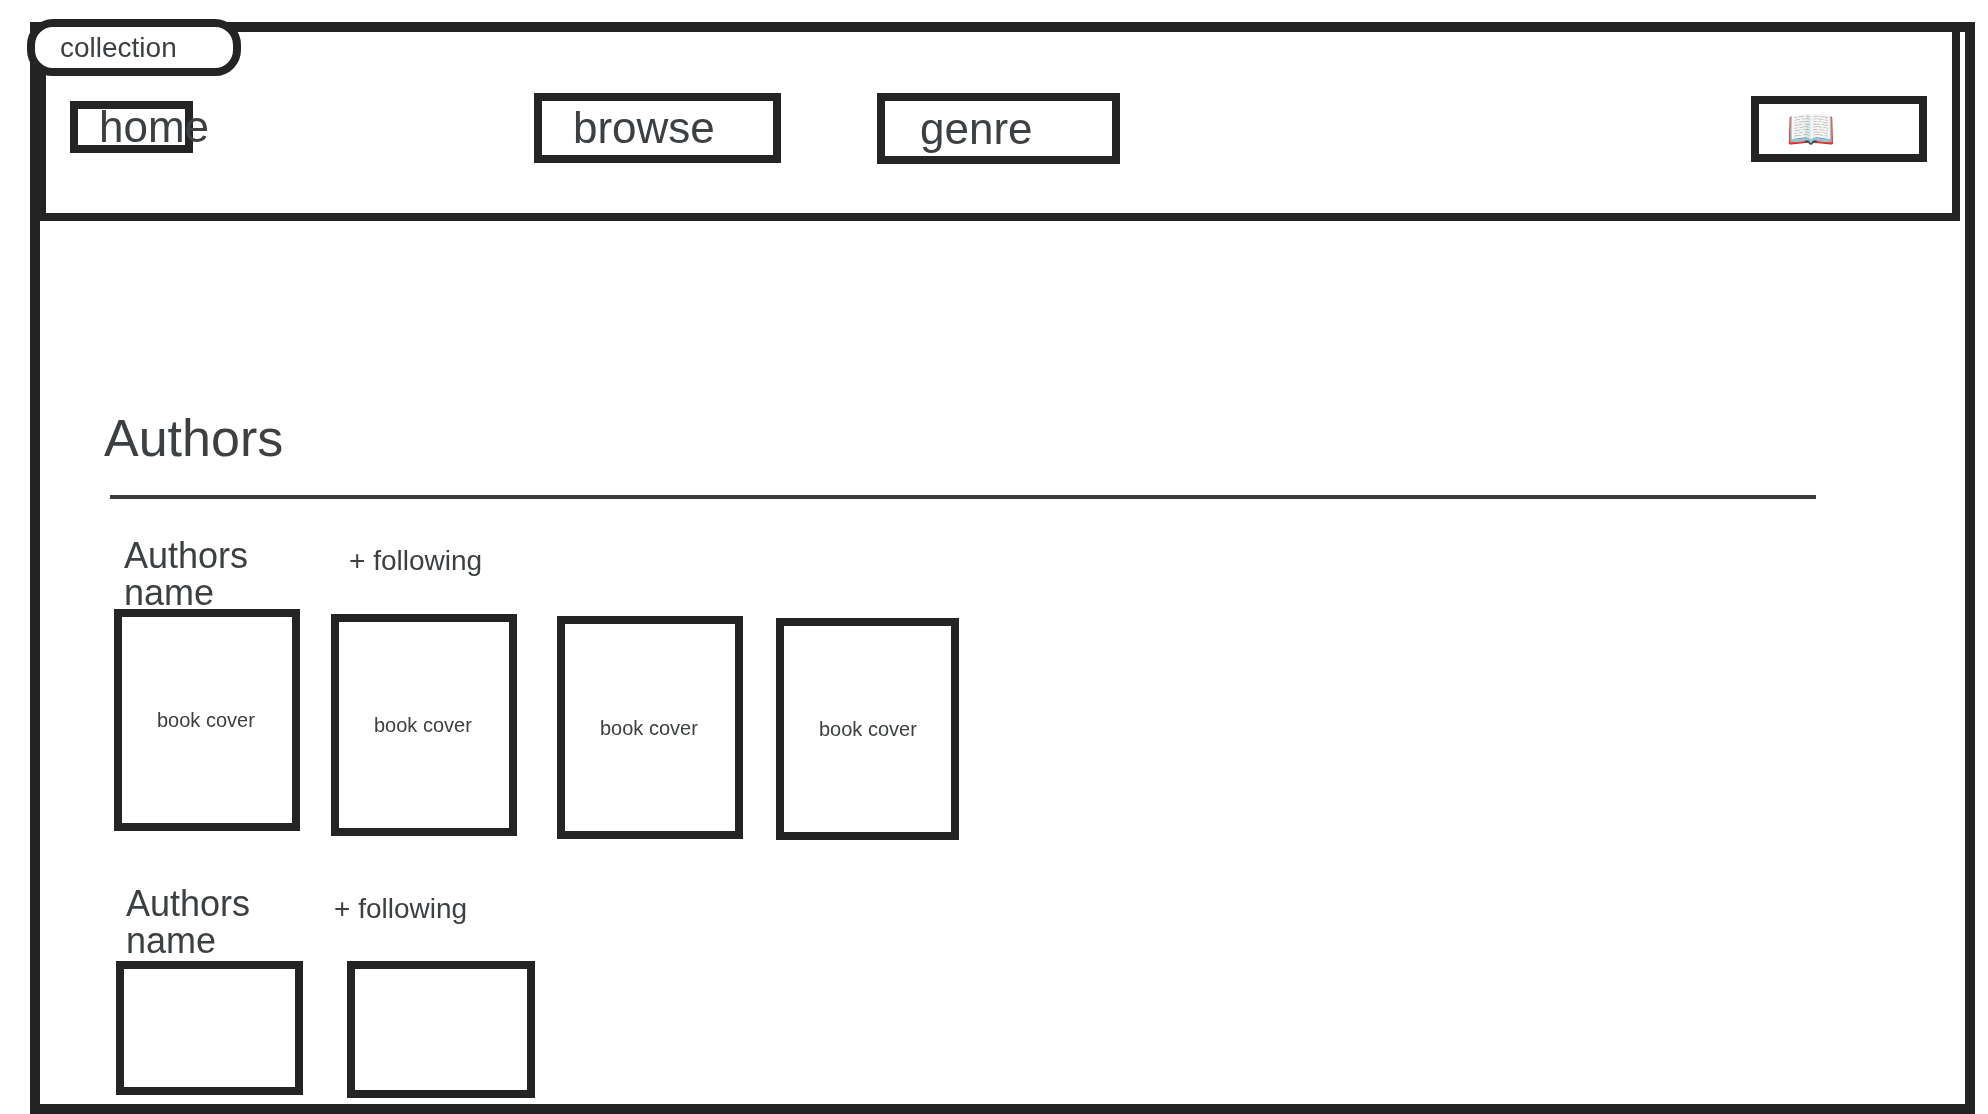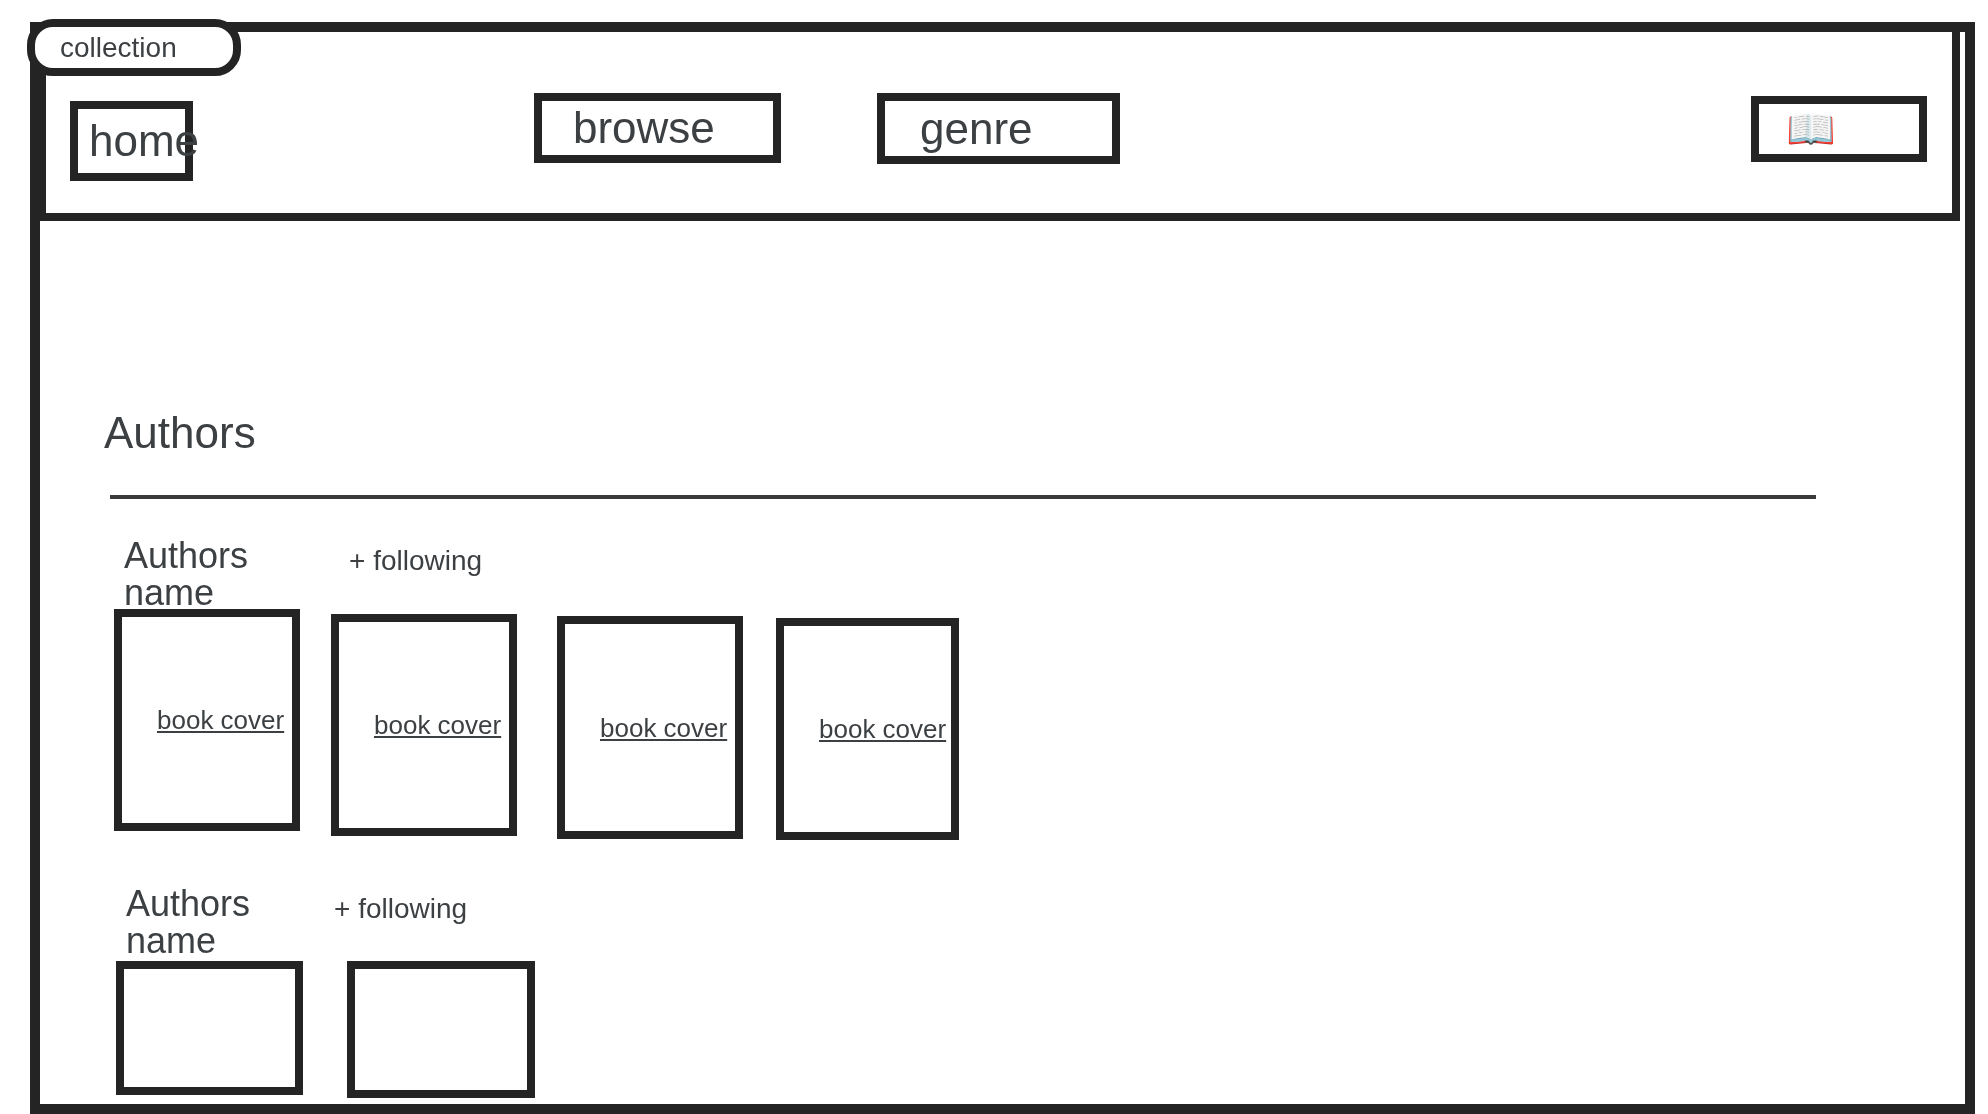--- a/index.html
+++ b/index.html
@@ -49,38 +49,38 @@
   }
   .nav-btn{
     border:8px solid var(--line);
     background:var(--bg);
     display:flex; align-items:center;
     font-size:44px;
     color:var(--text);
     z-index:2;
     cursor:pointer;
   }
-  .btn-home{left:66px; top:97px; width:123px; height:80px; padding-left:10px;}
+  .btn-home{left:66px; top:97px; width:123px; height:52px; padding-left:20px;}
   .btn-browse{left:530px; top:89px; width:247px; height:70px; padding-left:30px;}
   .btn-genre{left:873px; top:89px; width:243px; height:71px; padding-left:34px;}
   .btn-book{left:1747px; top:92px; width:176px; height:66px; padding-left:26px; font-size:40px;}
 
   
   .user-banner{
     left:38px; top:228px; width:1916px; height:146px;
     border:9px solid var(--line);
     display:flex; align-items:center;
     padding-left:120px;
     font-size:44px;
   }
 
   
   .authors-title{
     left:100px; top:404px;
-    font-size:44px;
+    font-size:52px;
   }
   .divider{
     left:106px; top:491px; width:1706px; height:4px;
     background:#3b3b3b;
   }
 
   .author-label{
     font-size:36px;
     line-height:37px;
     width:132px;
@@ -94,24 +94,23 @@
     cursor:pointer;
   }
   .following-label.r1{left:345px; top:541px;}
   .following-label.r2{left:330px; top:889px;}
 
   .book-card{
     border:8px solid var(--line);
     background:var(--bg);
     display:flex; flex-direction:column; justify-content:center;
     padding-left:34px;
-    font-size:26px;
+    font-size:20px;
     line-height:36px;
     cursor:pointer;
-    text-decoration:underline;
   }
   .card-1{left:110px; top:605px; width:186px; height:222px;}
   .card-2{left:327px; top:610px; width:186px; height:222px;}
   .card-3{left:553px; top:612px; width:186px; height:223px;}
   .card-4{left:772px; top:614px; width:183px; height:222px;}
 
   .card-5{left:112px; top:957px; width:187px; height:134px;}
   .card-6{left:343px; top:957px; width:188px; height:137px;}
 </style>
 </head>

